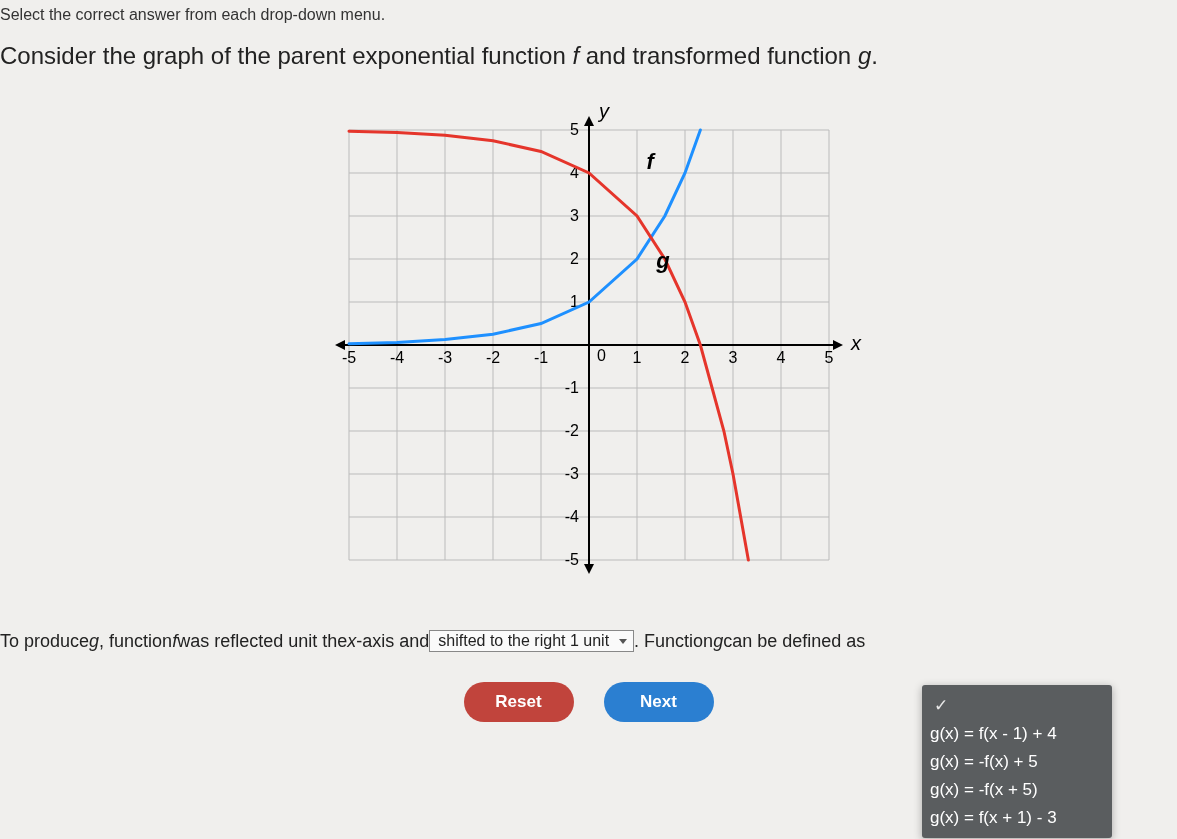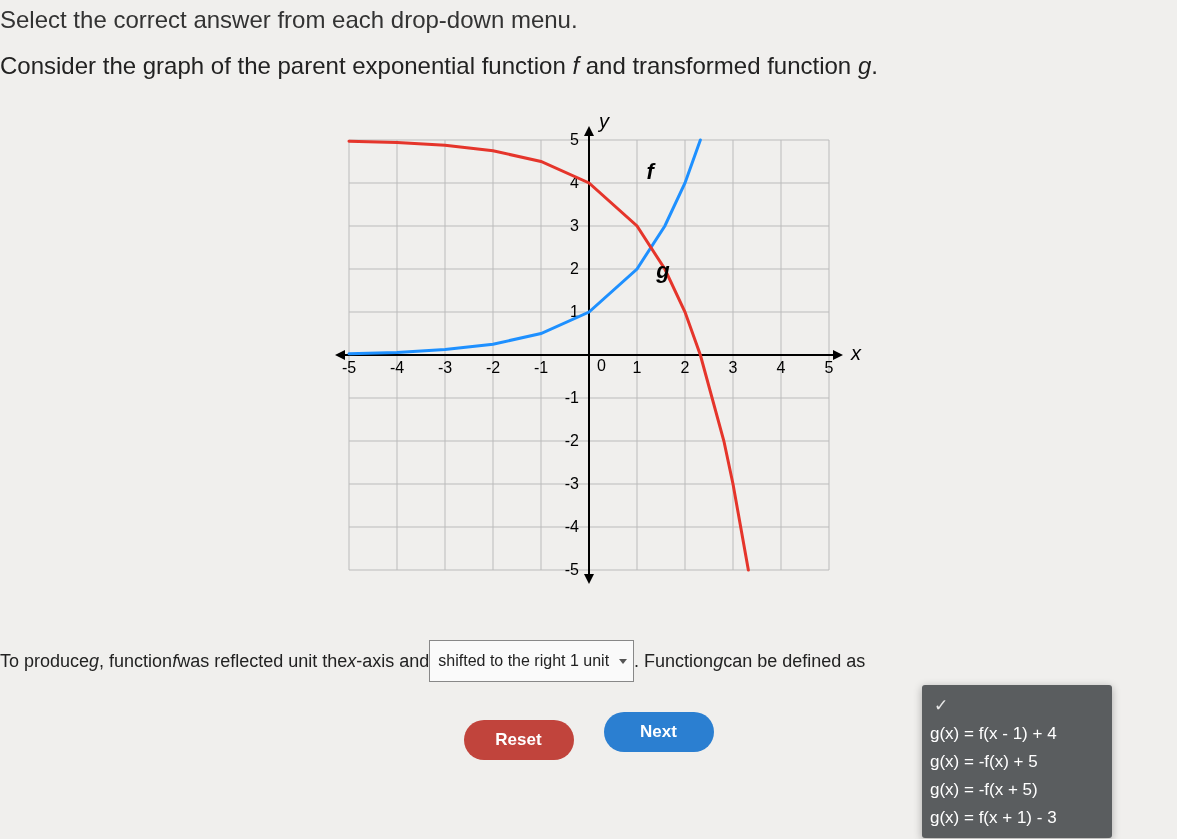--- a/index.html
+++ b/index.html
@@ -8,21 +8,21 @@
     font-size: 16px;
     color: #222;
     width: 1177px;
     height: 839px;
     background: #f0efed;
     position: relative;
     overflow: hidden;
   }
   .instruction {
     padding: 6px 0 0 0;
-    font-size: 24px;
+    font-size: 16px;
     color: #333;
   }
   .prompt {
     padding: 18px 0 0 0;
     font-size: 24px;
     color: #222;
   }
   .italic { font-style: italic; }
   .chart-wrap {
     display: flex;
@@ -37,21 +37,21 @@
     flex-wrap: wrap;
   }
   .dropdown {
     display: inline-flex;
     align-items: center;
     border: 1px solid #888;
     background: #fafafa;
     padding: 2px 24px 2px 8px;
     font-size: 16px;
     position: relative;
-    height: 42px;
+    height: 22px;
   }
   .dropdown::after {
     content: "";
     position: absolute;
     right: 6px;
     top: 50%;
     margin-top: -2px;
     border-left: 4px solid transparent;
     border-right: 4px solid transparent;
     border-top: 5px solid #555;
@@ -87,21 +87,21 @@
     align-items: center;
     justify-content: center;
     min-width: 110px;
     height: 40px;
     border-radius: 22px;
     color: #fff;
     font-size: 17px;
     font-weight: 600;
     cursor: pointer;
   }
-  .btn-reset { background: #c1443c; margin-top: 8px; }
+  .btn-reset { background: #c1443c; }
   .btn-next  { background: #2b7fd1; }
   svg { display: block; }
 </style>
 </head>
 <body>
 
 <div class="instruction">Select the correct answer from each drop-down menu.</div>
 
 <div class="prompt">
   <span>Consider the graph of the parent exponential function </span><span class="italic">f</span><span> and transformed function </span><span class="italic">g</span><span>.</span>

